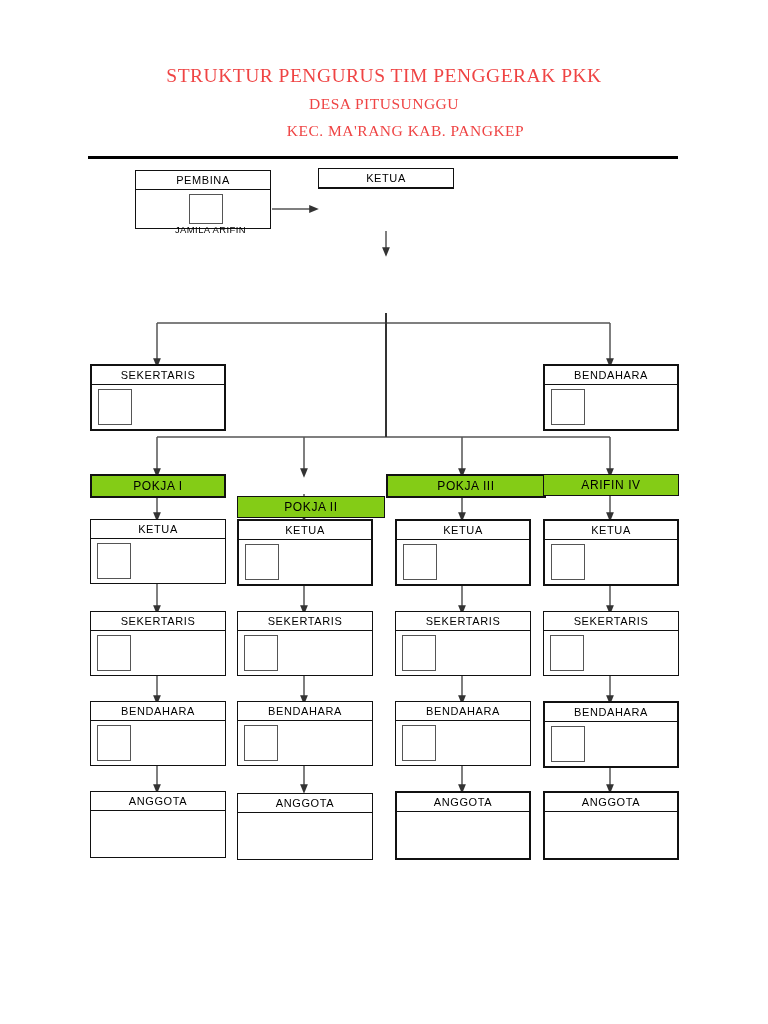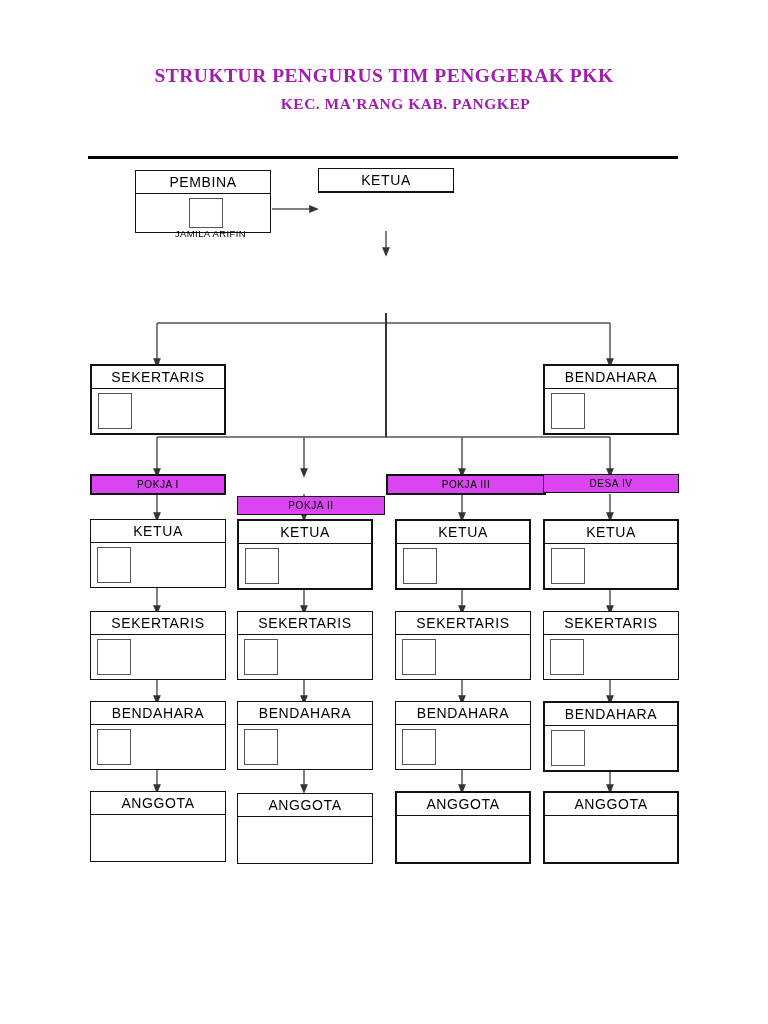--- a/index.html
+++ b/index.html
@@ -19,23 +19,23 @@
   
   .title-block {
     position: absolute;
     left: 0;
     top: 62px;
     width: 768px;
     text-align: center;
   }
   .title-line {
     font-family: "Liberation Serif", serif;
-    font-weight: bold;
+    font-weight: normal;
     letter-spacing: 0.5px;
-    color: #a21caf;
+    color: #ef4444;
   }
   .title-1 { font-size: 19.5px; line-height: 28px; }
   .title-2 { font-size: 15.5px; line-height: 27px; }
   .title-3 { font-size: 15.5px; line-height: 27px; padding-left: 43px; }
 
   .title-rule {
     position: absolute;
     left: 88px;
     top: 156px;
     width: 590px;
@@ -67,21 +67,21 @@
     border: 1.6px solid #111;
     background: #fff;
   }
   .node.heavy { border-width: 2.4px; }
 
   .node-header {
     box-sizing: border-box;
     width: 100%;
     border-bottom: 1.4px solid #111;
     text-align: center;
-    font-size: 14px;
+    font-size: 11px;
     letter-spacing: 0.6px;
     font-weight: normal;
     padding: 3px 0 3px 0;
     white-space: nowrap;
     background: #fff;
   }
   .node-body {
     position: relative;
     box-sizing: border-box;
     width: 100%;
@@ -107,36 +107,37 @@
   .top-node .photo { width: 34px; height: 30px; }
 
   .col-node { width: 136px; }
   .col-node .node-body { height: 44px; padding: 4px 0 4px 6px; }
   .col-node .photo { width: 34px; height: 36px; }
 
   .bar-node {
     position: absolute;
     box-sizing: border-box;
     border: 1.6px solid #111;
-    background: #d946ef;
+    background: #84cc16;
     text-align: center;
-    font-size: 10px;
+    font-size: 12px;
     letter-spacing: 0.6px;
     padding: 3px 0;
     white-space: nowrap;
   }
   .bar-node.heavy { border-width: 2.4px; }
 
   .empty-node .node-body { height: 46px; }
 </style>
 </head>
 <body>
 
 <div class="title-block">
   <div class="title-line title-1">STRUKTUR PENGURUS TIM PENGGERAK PKK</div>
+  <div class="title-line title-2">DESA PITUSUNGGU</div>
   <div class="title-line title-3">KEC. MA'RANG KAB. PANGKEP</div>
 </div>
 <div class="title-rule"></div>
 
 <div id="chart">
 
   <svg class="connectors" viewBox="0 0 768 1024" width="768" height="1024">
     <defs>
       <marker id="ah" markerWidth="7" markerHeight="7" refX="3.2" refY="3" orient="auto">
         <path d="M0,0.4 L6.4,3 L0,5.6 z" fill="#333"></path>
@@ -212,21 +213,21 @@
     <div class="node-header">BENDAHARA</div>
     <div class="node-body">
       <div class="photo"></div>
       <div class="node-name"></div>
     </div>
   </div>
 
   <div class="bar-node heavy" style="left:90px;  top:474px; width:136px;">POKJA I</div>
   <div class="bar-node" style="left:237px; top:496px; width:148px;">POKJA II</div>
   <div class="bar-node heavy" style="left:386px; top:474px; width:160px;">POKJA III</div>
-  <div class="bar-node" style="left:543px; top:474px; width:136px;">DESA IV</div>
+  <div class="bar-node" style="left:543px; top:474px; width:136px;">ARIFIN IV</div>
 
   <div class="node col-node" style="left:90px; top:519px;">
     <div class="node-header">KETUA</div>
     <div class="node-body">
       <div class="photo"></div>
       <div class="node-name"></div>
     </div>
   </div>
   <div class="node col-node" style="left:90px; top:611px;">
     <div class="node-header">SEKERTARIS</div>

